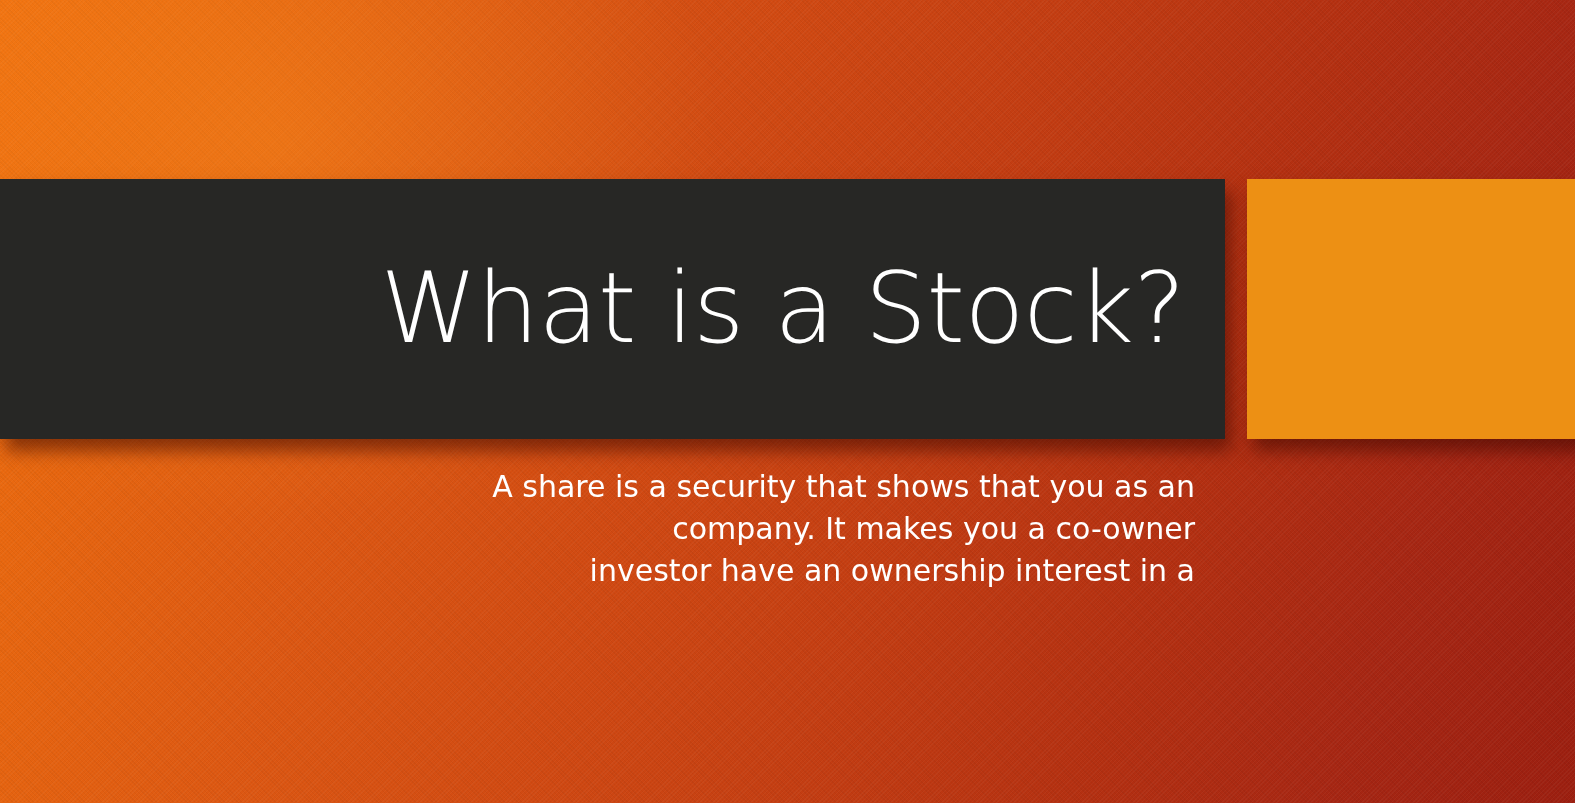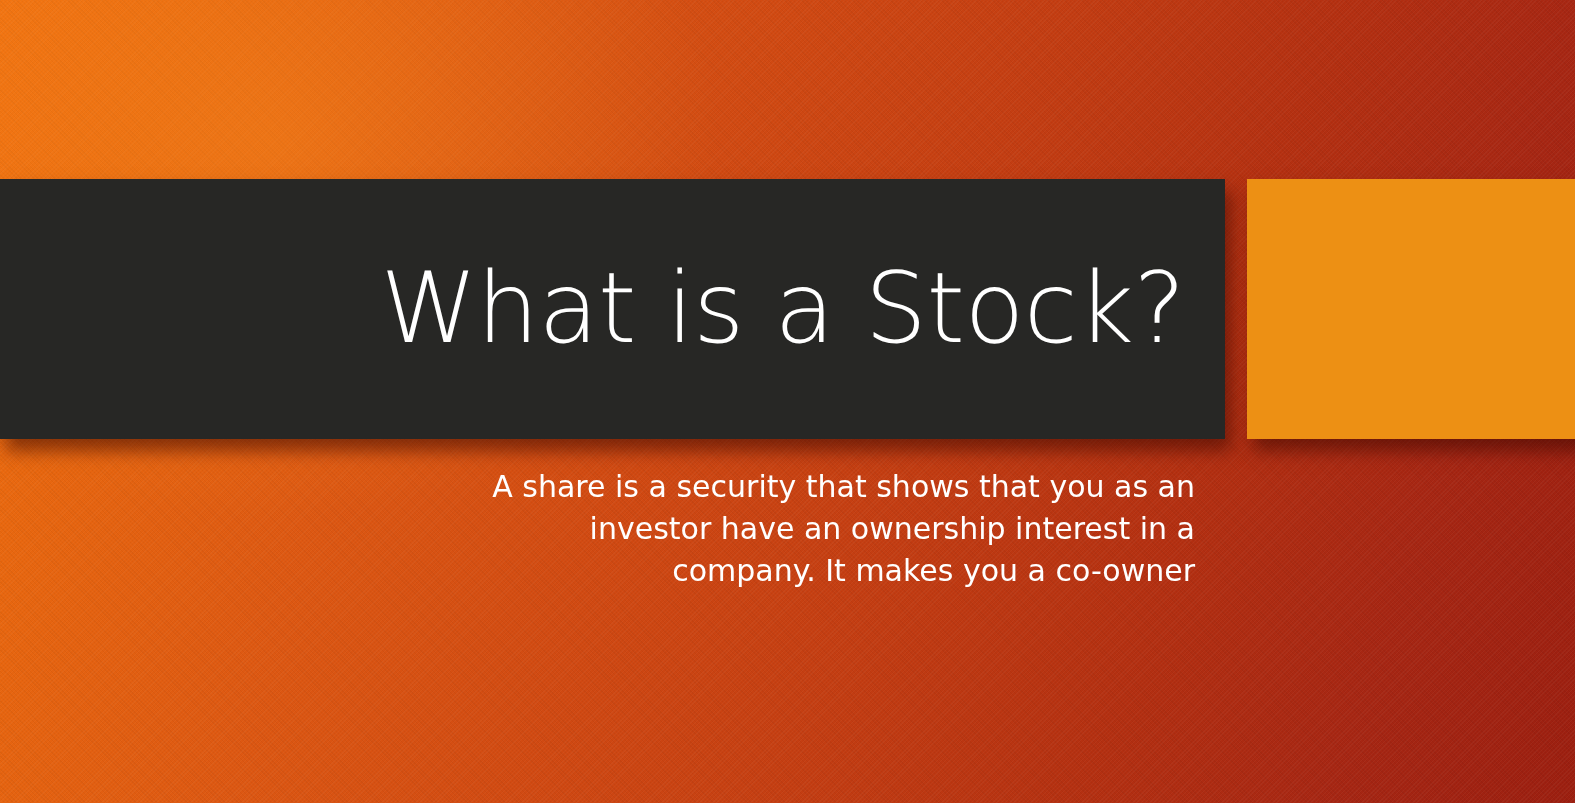--- a/index.html
+++ b/index.html
@@ -130,17 +130,17 @@
   <div class="bg-glow"></div>
 
   <div class="title-band"></div>
 
   <div class="accent-block"></div>
 
   <div class="title-text">What is a Stock?</div>
 
   <div class="subtitle-text">
     <span class="subtitle-line">A share is a security that shows that you as an</span>
+    <span class="subtitle-line">company. It makes you a co-owner</span>
     <span class="subtitle-line">investor have an ownership interest in a</span>
-    <span class="subtitle-line">company. It makes you a co-owner</span>
   </div>
 
 </div>
 
 </body></html>

